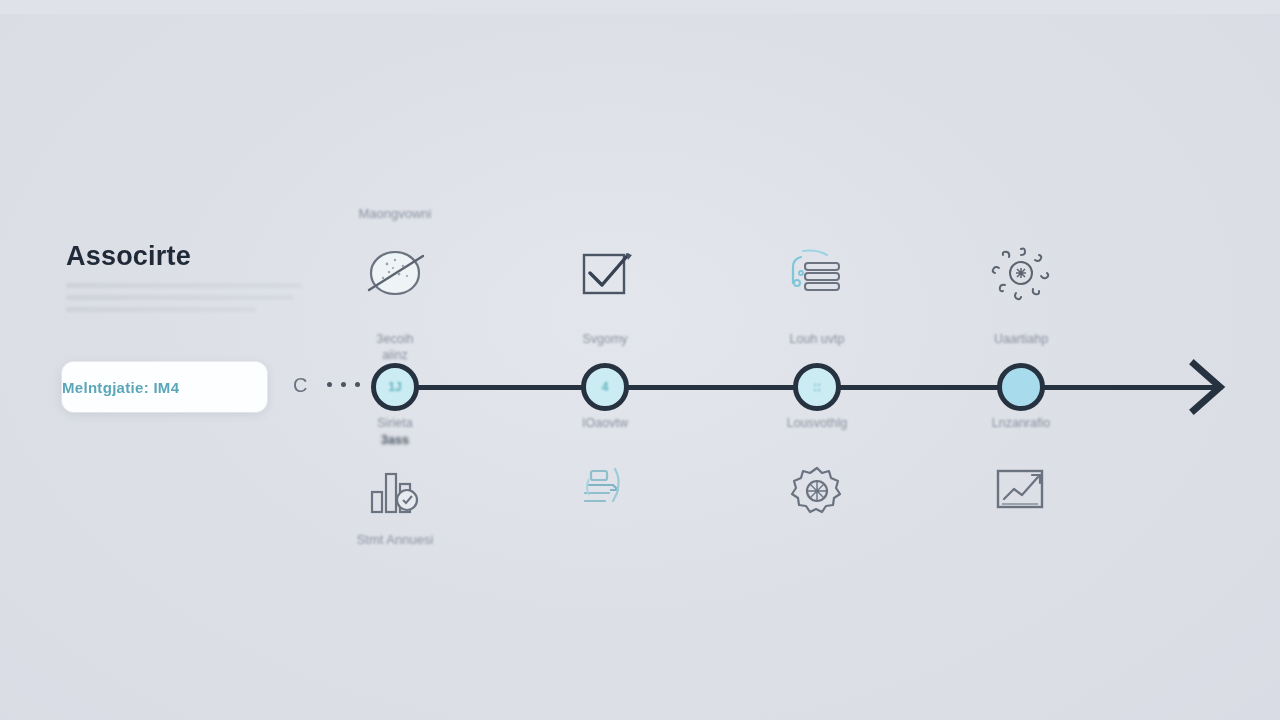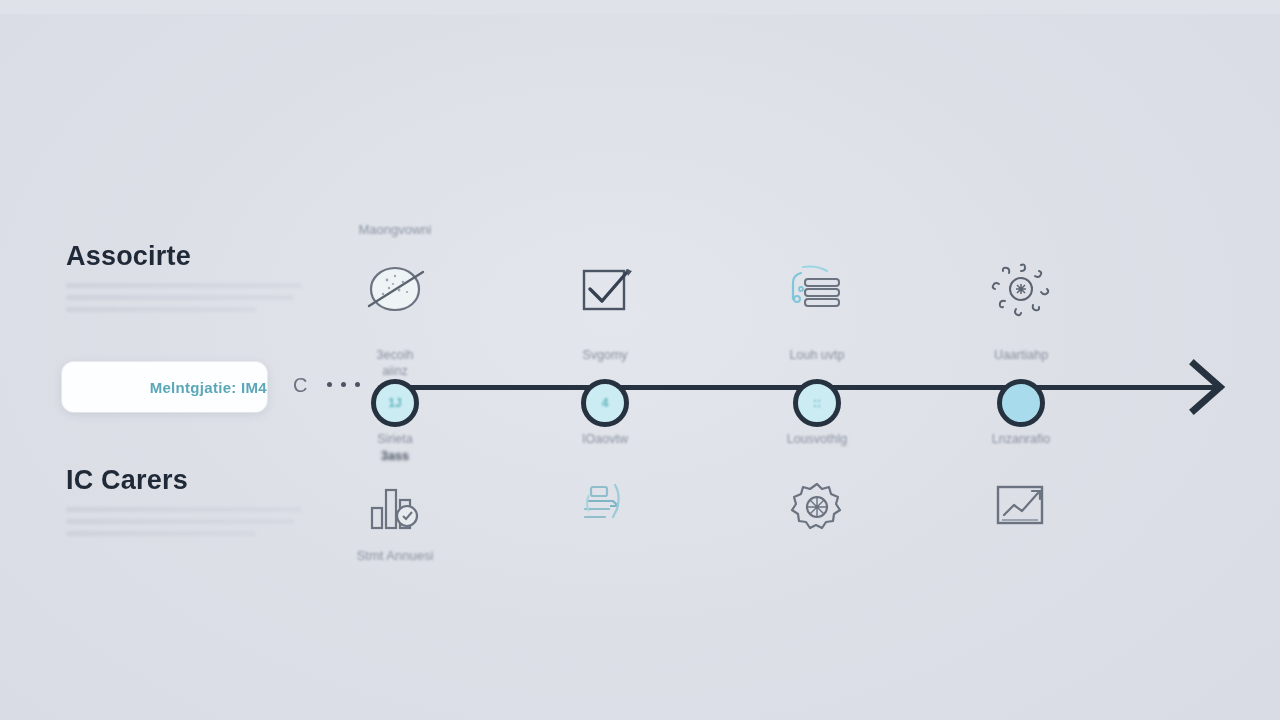--- a/index.html
+++ b/index.html
@@ -58,21 +58,21 @@
     position: absolute;
     left: 62px;
     top: 348px;
     width: 205px;
     height: 50px;
     border-radius: 12px;
     background: #fdfeff;
     box-shadow: 0 2px 10px rgba(90,100,120,.16), 0 0 0 1px rgba(255,255,255,.6);
     display: flex;
     align-items: center;
-    justify-content: flex-end;
+    justify-content: flex-start;
   }
   .pill-text {
     font-size: 15px;
     font-weight: bold;
     color: #5aa7b8;
     letter-spacing: .3px;
     filter: blur(0.7px);
     white-space: nowrap;
   }
 
@@ -115,21 +115,21 @@
     position: absolute;
     left: 1186px;
     top: 338px;
     width: 44px;
     height: 70px;
   }
 
   
   .node-col {
     position: absolute;
-    top: 16px;
+    top: 0;
     width: 190px;
     height: 601px;
     margin-left: -95px;
   }
 
   .top-label {
     position: absolute;
     top: 192px;
     width: 100%;
     text-align: center;
@@ -234,28 +234,20 @@
 
   <div class="left-col" style="top:228px">
     <div class="section-title">Associrte</div>
     <div class="blur-lines">
       <div class="blur-line w1"></div>
       <div class="blur-line w2"></div>
       <div class="blur-line w3"></div>
     </div>
   </div>
 
-  <div class="left-col" style="top:452px">
-    <div class="section-title">IC Carers</div>
-    <div class="blur-lines">
-      <div class="blur-line w1"></div>
-      <div class="blur-line w2"></div>
-      <div class="blur-line w3"></div>
-    </div>
-  </div>
 
   <div class="pill">
     <span class="pill-text">Melntgjatie: IM4</span>
   </div>
 
   <div class="c-glyph">C</div>
   <div class="lead-dots">
     <i></i>
     <i></i>
     <i></i>

